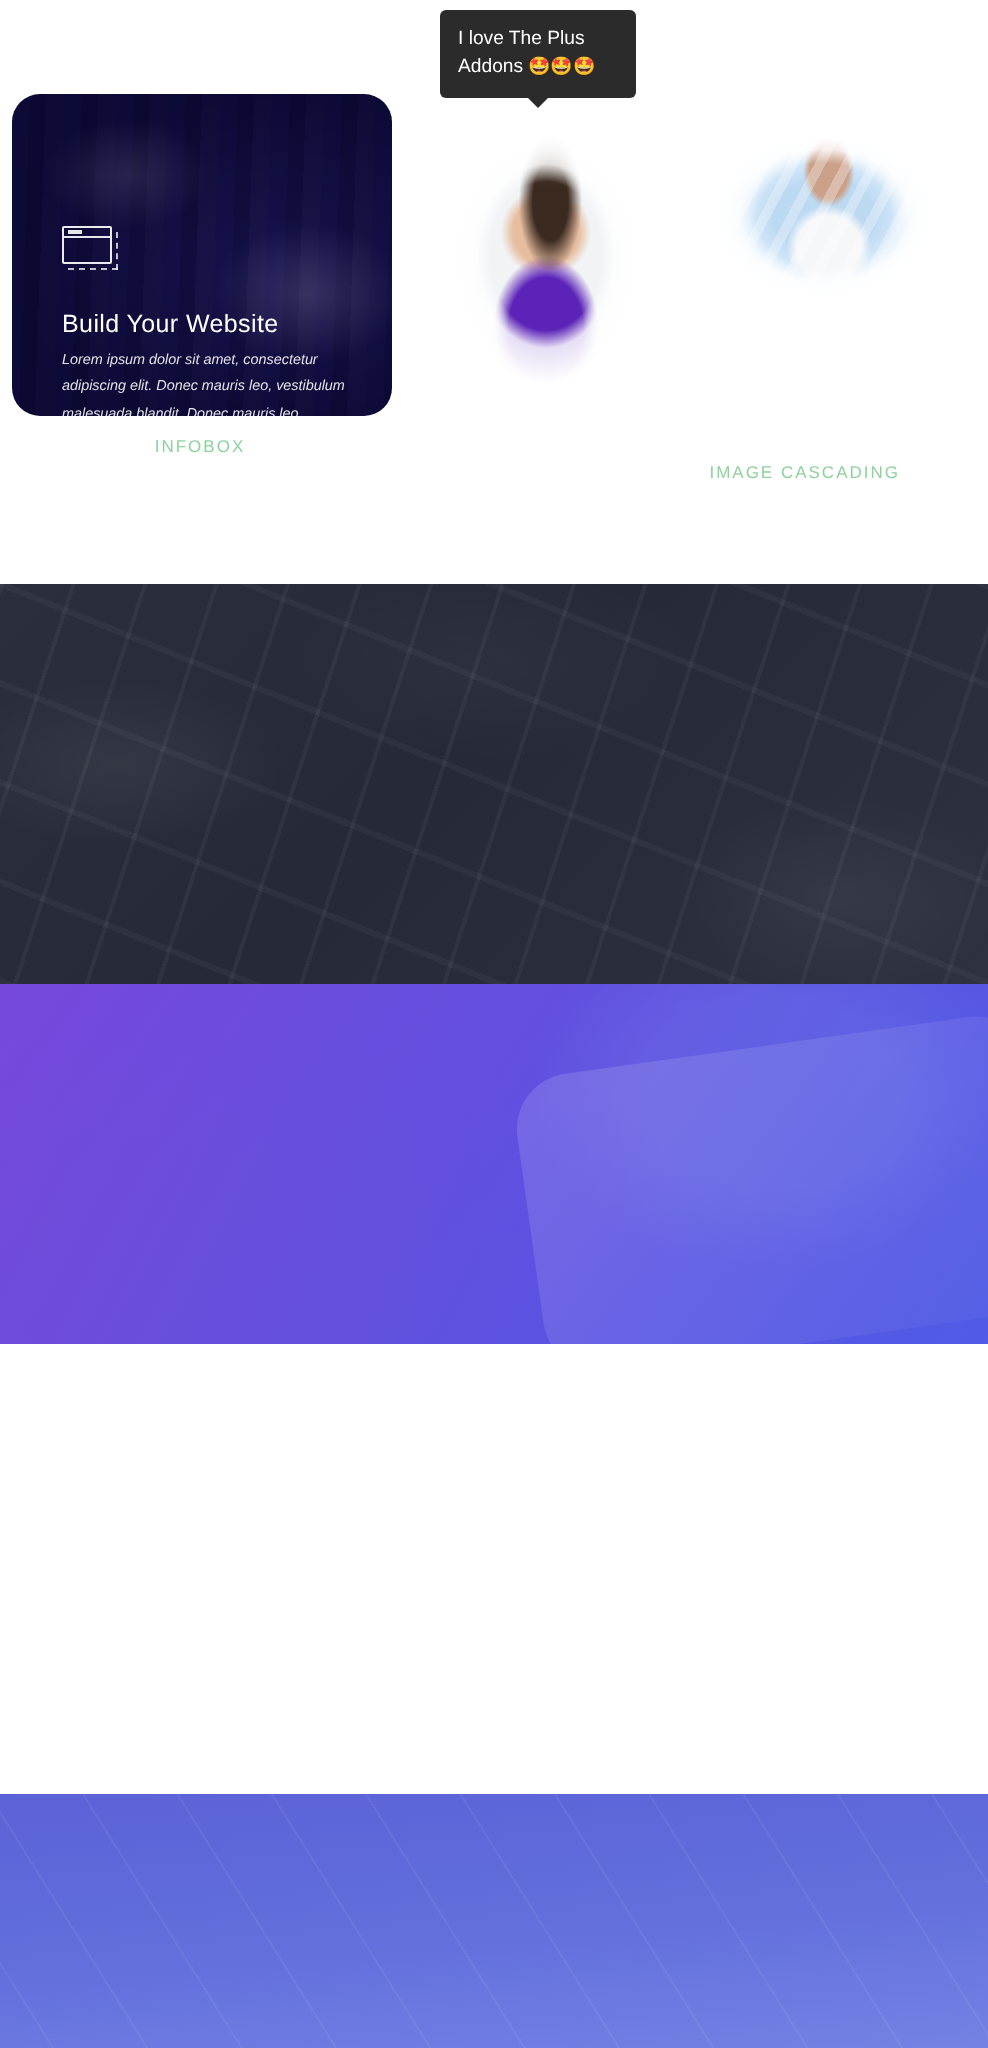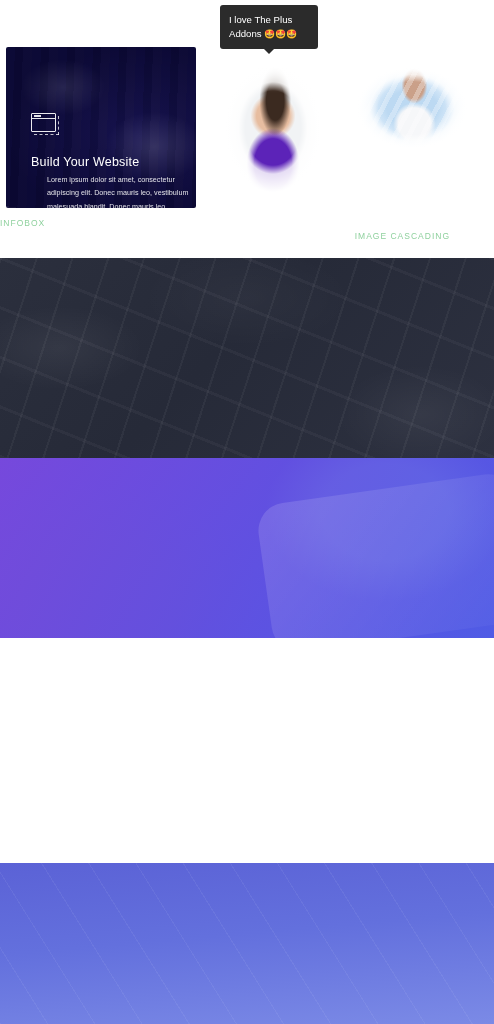--- a/index.html
+++ b/index.html
@@ -9,33 +9,33 @@
     background: #ffffff;
     font-family: "Liberation Sans", sans-serif;
     overflow: hidden;
   }
   .page { position: relative; width: 494px; height: 1024px; overflow: hidden; }
 
   
   .sec-hero {
     position: relative;
     width: 494px;
-    height: 258px;
+    height: 292px;
     background: #ffffff;
     overflow: hidden;
   }
 
   
   .infobox {
     position: absolute;
     left: 6px;
     top: 47px;
     width: 190px;
     height: 161px;
-    border-radius: 2px;
+    border-radius: 14px;
     overflow: hidden;
     background:
       linear-gradient(180deg, rgba(62,56,140,.86), rgba(62,56,140,.86)),
       repeating-linear-gradient(92deg, #4a4470 0 9px, #3f3a64 9px 17px, #56506f 17px 26px),
       radial-gradient(ellipse at 70% 55%, #6f6a8f 0%, #3c3766 70%);
     background-blend-mode: multiply, overlay, normal;
   }
   .infobox::after{
     content:"";
     position:absolute; inset:0;
@@ -69,26 +69,26 @@
   }
   .ib-icon .dash-b{
     position:absolute; left:3px; top:21px; width:25px; height:0;
     border-top: 1.3px dashed rgba(255,255,255,.75);
   }
   .ib-title {
     position:absolute; left:25px; top:108px; z-index:2;
     font-size: 12.5px; color:#fff; letter-spacing:.2px;
   }
   .ib-desc {
-    position:absolute; left:41px; top:126px; width:152px; z-index:2;
-    font-size: 7.2px; line-height: 1.85; color: rgba(255,255,255,.88);
+    position:absolute; left:25px; top:126px; width:152px; z-index:2;
+    font-size: 7.2px; line-height: 1.85; color: rgba(255,255,255,.88); font-style: italic;
   }
   .lbl-infobox{
     position:absolute; left:0; top:218px; width:200px;
-    text-align:left; font-size:8.5px; letter-spacing:1px;
+    text-align:center; font-size:8.5px; letter-spacing:1px;
     color:#8fd19e;
   }
   .lbl-cascading{
     position:absolute; left:250px; top:231px; width:200px;
     text-align:right; font-size:8.5px; letter-spacing:1px;
     color:#8fd19e;
   }
 
   
   .tt-top{

